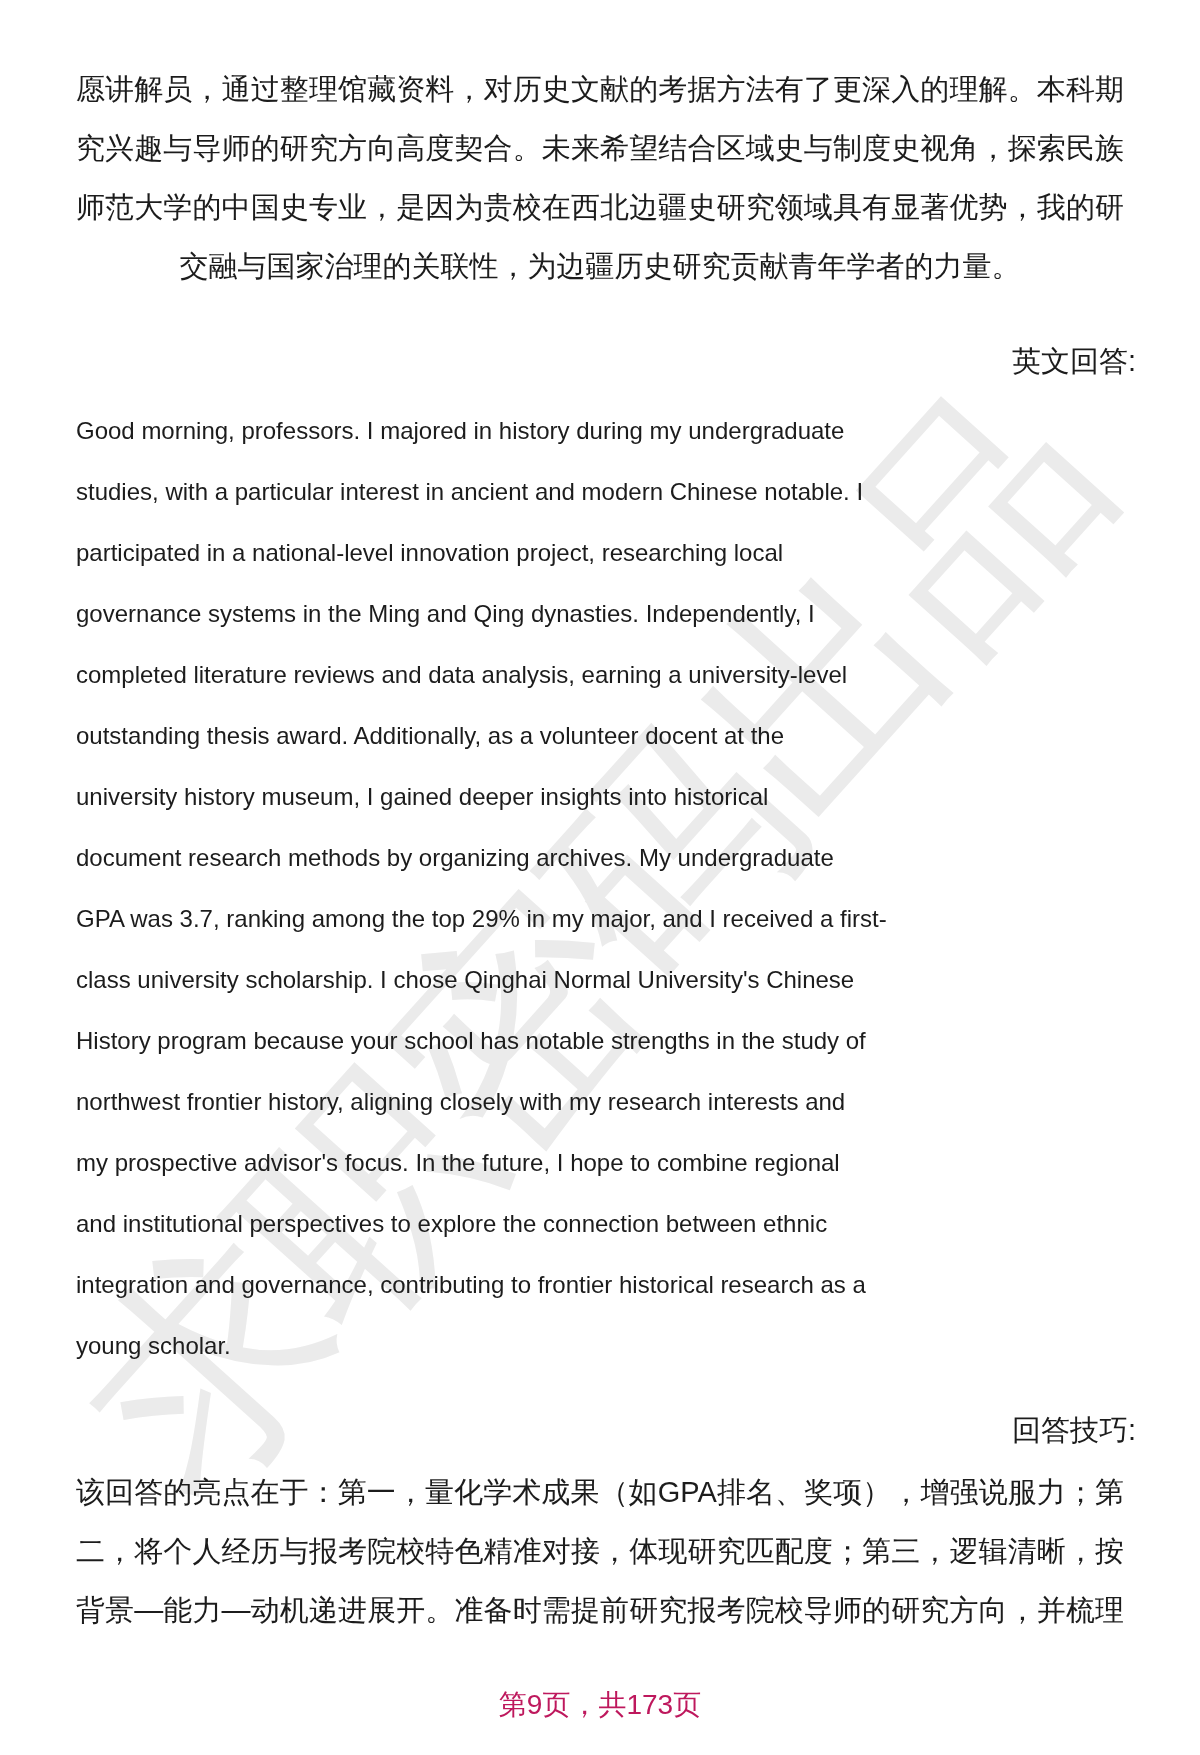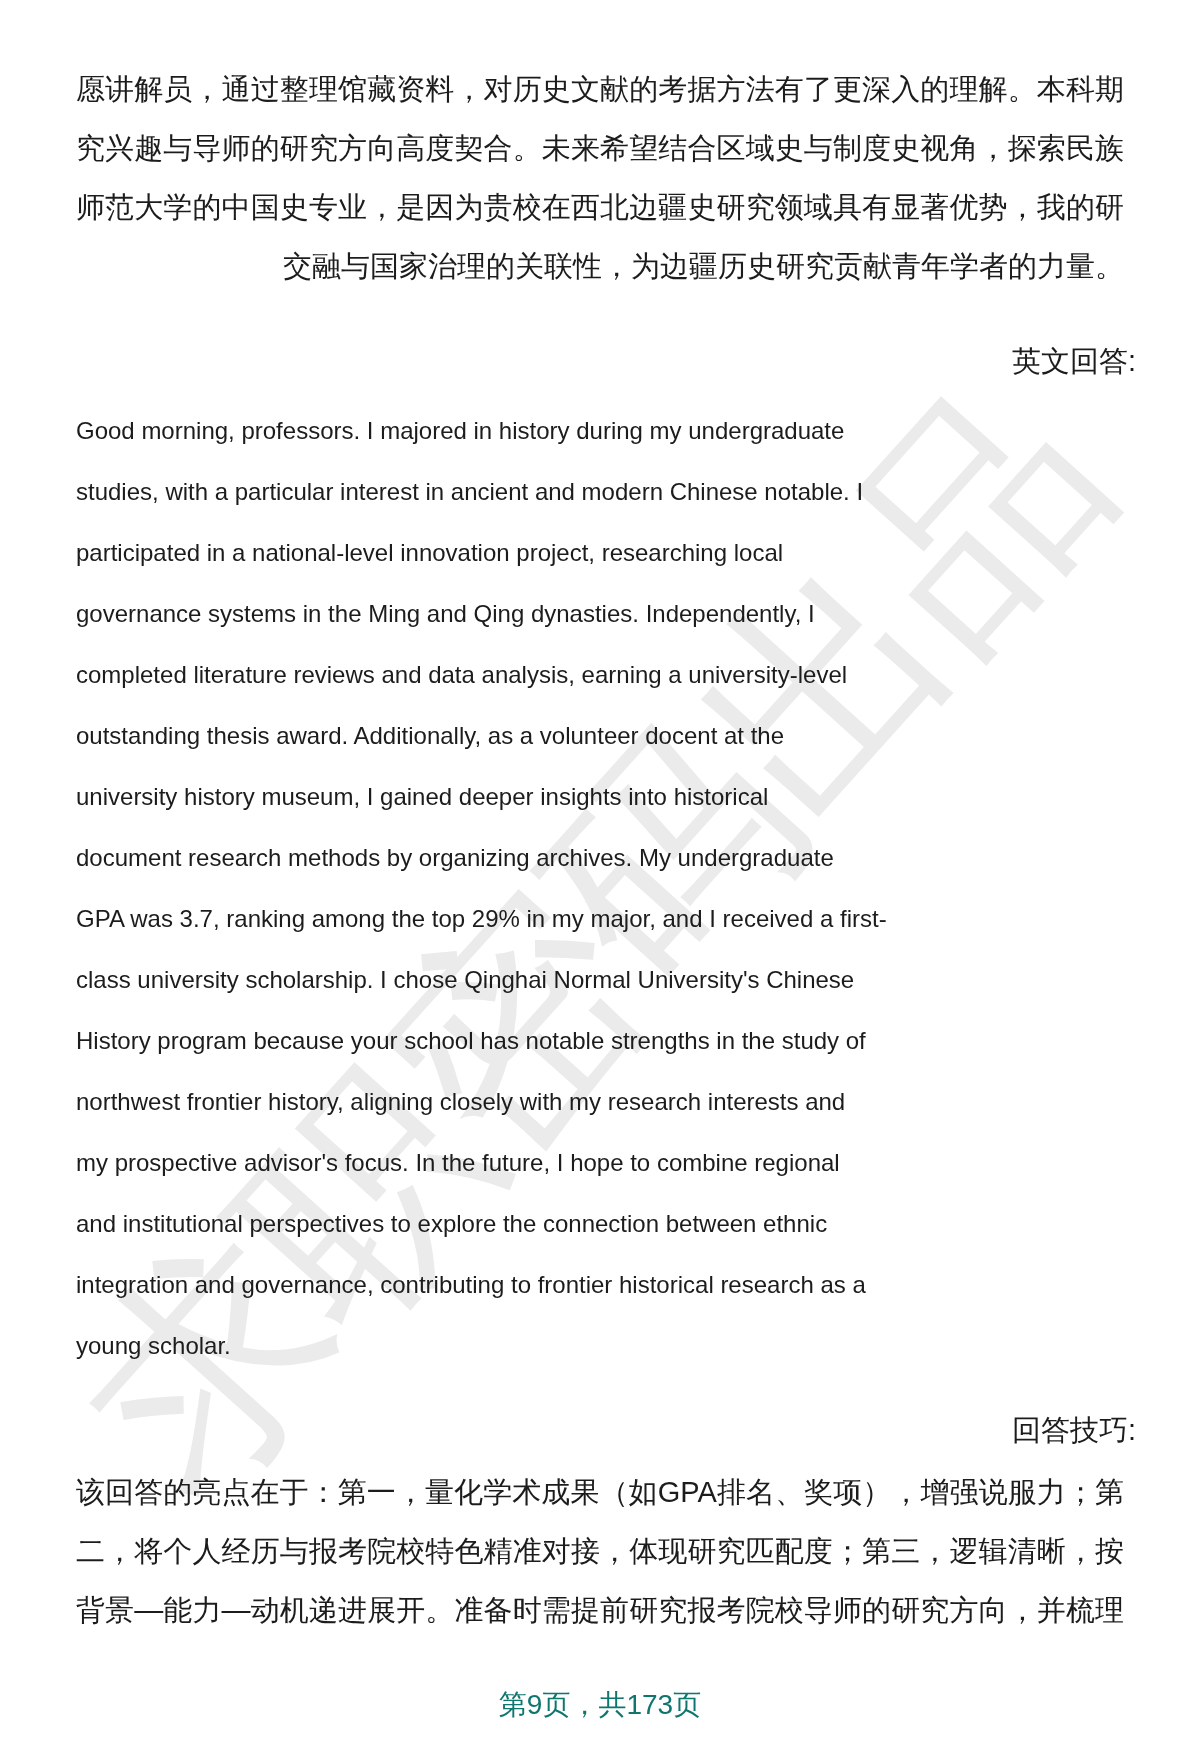--- a/index.html
+++ b/index.html
@@ -40,21 +40,21 @@
   .para { margin: 12px; padding: 0; }
   .para.cn {
     font-size: 29px;
     line-height: 59px;
   }
   .cn-line.just {
     text-align: justify;
     text-align-last: justify;
   }
   .cn-line.plain {
-    text-align: right;
+    text-align: center;
   }
   .heading {
     font-size: 29px;
     line-height: 54px;
     margin-top: 38px;
     text-align: right;
   }
   .heading.tips { margin-top: 27px; }
   .para.en {
     font-size: 24px;
@@ -64,21 +64,21 @@
   .en-line { white-space: nowrap; }
   .para.tips-body { margin-top: 6px; }
   .footer {
     position: absolute;
     top: 1690px;
     left: 0;
     width: 100%;
     text-align: center;
     font-size: 28px;
     line-height: 30px;
-    color: #0f766e;
+    color: #be185d;
     z-index: 1;
   }
 </style>
 </head>
 <body>
 
 <div class="page">
 
   <div class="watermark">求职密码出品</div>
 

